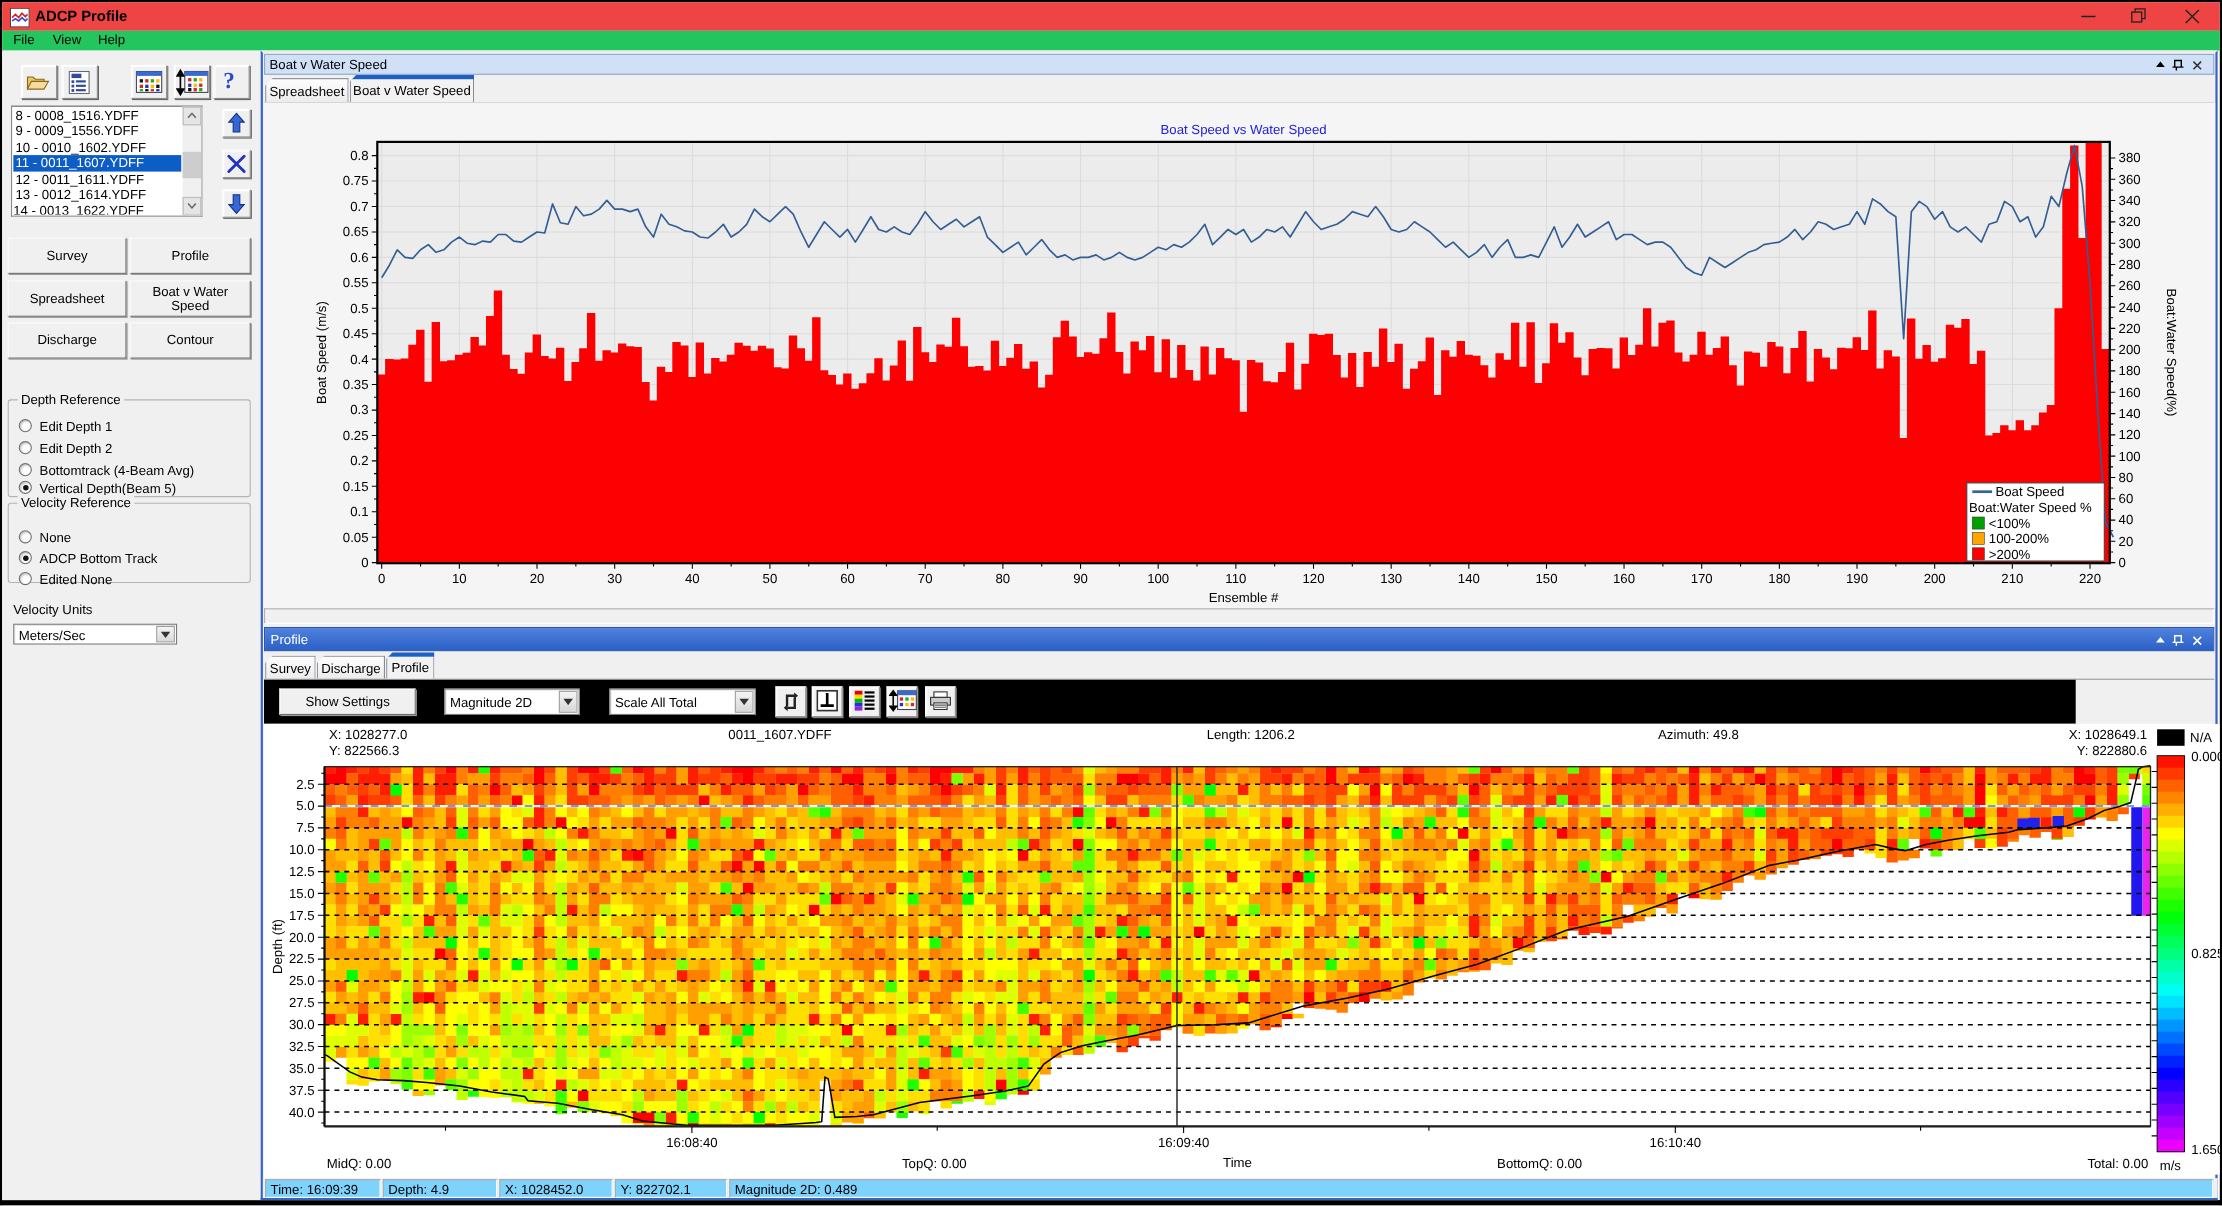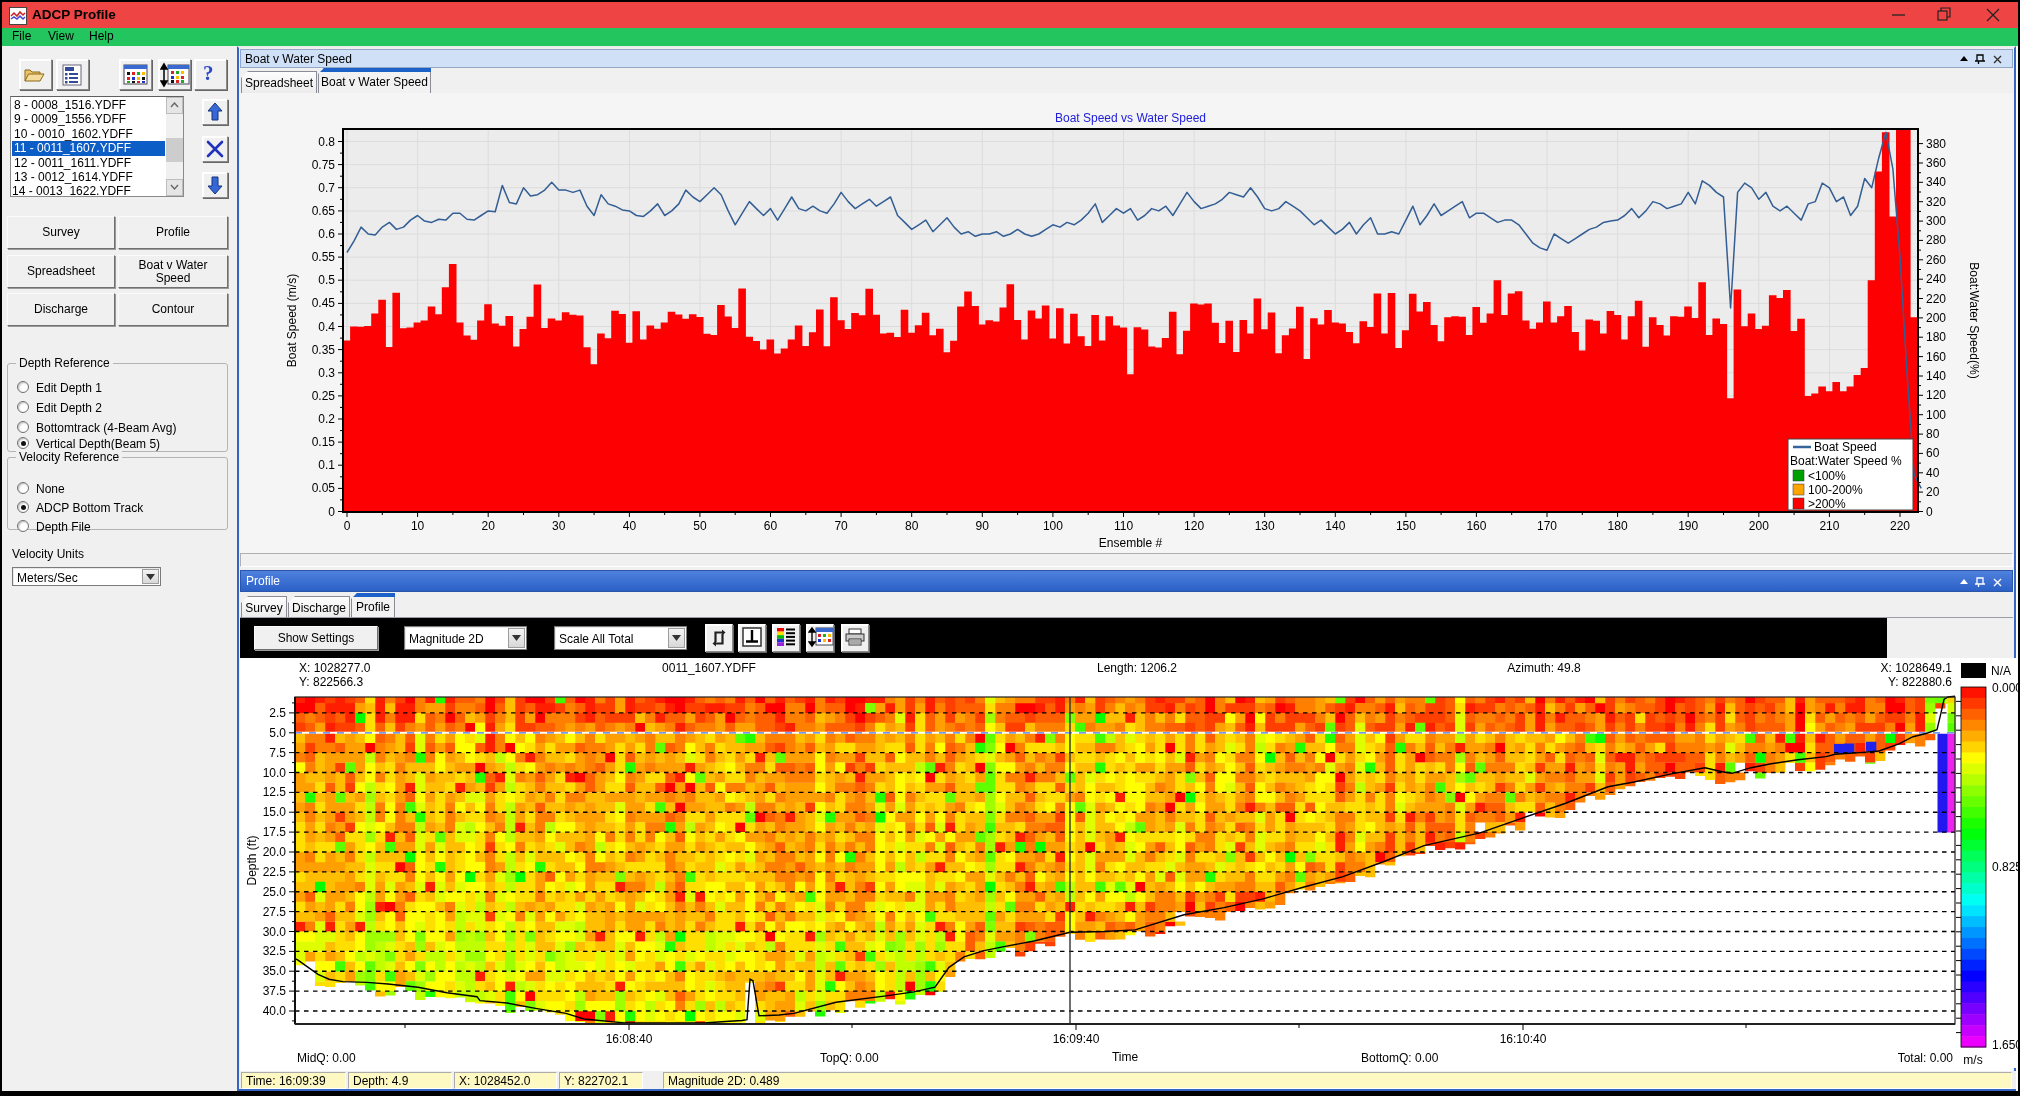--- a/index.html
+++ b/index.html
@@ -11,21 +11,21 @@
 .grp>span{position:absolute;top:-8px;left:8px;background:#f0f0f0;padding:0 3px;font-size:12px}
 .radio{position:absolute;width:12px;height:12px;border-radius:50%;background:#fff;border:1px solid #707070;box-shadow:inset 1px 1px 2px #bbb}
 .radio.on::after{content:"";position:absolute;left:3px;top:3px;width:5px;height:5px;border-radius:50%;background:#111}
 .rlab{position:absolute;font-size:12px}
 .tab{position:absolute;background:linear-gradient(#fdfdfd,#ececec);border:1px solid #898c95;border-bottom:none;font-size:12px;text-align:center;padding-top:4px;clip-path:polygon(7px 0,100% 0,100% 100%,0 100%,0 7px)}
 .tabsel{position:absolute;background:#f2f2f2;border:1px solid #898c95;border-bottom:none;font-size:12px;text-align:center;z-index:3;clip-path:polygon(6px 0,100% 0,100% 100%,0 100%,0 6px)}
 .tabsel::before{content:"";position:absolute;left:-1px;top:-1px;right:-1px;height:4px;background:#1c61c8}
 .combo{position:absolute;background:#fff;border:1px solid #7b7b7b;box-shadow:inset 1px 1px 0 #e8e8e8;font-size:12px}
 .combo .ar{position:absolute;right:1px;top:1px;bottom:1px;width:17px;background:linear-gradient(#f4f4f4,#d8d8d8);border:1px solid #9d9d9d;display:flex;align-items:center;justify-content:center}
 .combo .tx{position:absolute;left:4px;top:3px}
-.statcell{position:absolute;background:#fef9c3;border:1px solid #ababab;border-bottom-color:#fff;border-right-color:#fff;font-size:12px;padding:1px 0 0 4px;height:17px}
+.statcell{position:absolute;background:#7dd3fc;border:1px solid #ababab;border-bottom-color:#fff;border-right-color:#fff;font-size:12px;padding:1px 0 0 4px;height:17px}
 svg{display:block}
 </style></head><body>
 <div class="win">
 
   <div class="abs bord" style="left:0;top:0;width:2020px;height:2px"></div>
   <div class="abs bord" style="left:0;top:0;width:2px;height:1096px"></div>
   <div class="abs bord" style="left:2018px;top:0;width:2px;height:1096px"></div>
   <div class="abs bord" style="left:0;top:1091px;width:2020px;height:5px"></div>
 
   <div class="abs" style="left:2px;top:2px;width:2016px;height:26px;background:#ef4444">
@@ -159,21 +159,21 @@
     <div class="radio" style="left:15px;top:355px"></div><div class="rlab" style="left:34px;top:355px">Edit Depth 2</div>
     <div class="radio" style="left:15px;top:375px"></div><div class="rlab" style="left:34px;top:375px">Bottomtrack (4-Beam Avg)</div>
     <div class="radio on" style="left:15px;top:391px"></div><div class="rlab" style="left:34px;top:391px">Vertical Depth(Beam 5)</div>
 
     
     <div class="grp" style="left:5px;top:411px;width:221px;height:73px">
         <span>Velocity Reference</span>
       </div>
     <div class="radio" style="left:15px;top:436px"></div><div class="rlab" style="left:34px;top:436px">None</div>
     <div class="radio on" style="left:15px;top:455px"></div><div class="rlab" style="left:34px;top:455px">ADCP Bottom Track</div>
-    <div class="radio" style="left:15px;top:474px"></div><div class="rlab" style="left:34px;top:474px">Depth File</div>
+    <div class="radio" style="left:15px;top:474px"></div><div class="rlab" style="left:34px;top:474px">Edited None</div>
 
     
     <div class="abs" style="left:10px;top:501px">Velocity Units</div>
     <div class="combo" style="left:10px;top:521px;width:149px;height:19px">
         <span class="tx">Meters/Sec</span>
         <span class="ar">
           <svg width="9" height="6">
             <path d="M0 0h9L4.5 6z" fill="#333"></path>
           </svg>
         </span>
@@ -481,15 +481,15 @@
         <text x="576" y="404" font-size="12" fill="#000">TopQ: 0.00</text>
         <text x="1117" y="404" font-size="12" fill="#000">BottomQ: 0.00</text>
         <text x="1709" y="404" font-size="12" text-anchor="end" fill="#000">Total: 0.00</text>
       </svg>
     </div>
 
   <div class="abs" style="left:239px;top:1071px;width:1777px;height:18px;background:#f0f0f0"></div>
   <div class="statcell" style="left:241px;top:1072px;width:105px">Time: 16:09:39</div>
   <div class="statcell" style="left:348px;top:1072px;width:104px">Depth: 4.9</div>
   <div class="statcell" style="left:454px;top:1072px;width:103px">X: 1028452.0</div>
-  <div class="statcell" style="left:559px;top:1072px;width:84px">Y: 822702.1</div>
+  <div class="statcell" style="left:559px;top:1072px;width:102px">Y: 822702.1</div>
   <div class="statcell" style="left:663px;top:1072px;width:1349px">Magnitude 2D: 0.489</div>
 </div>
 
 </body></html>

